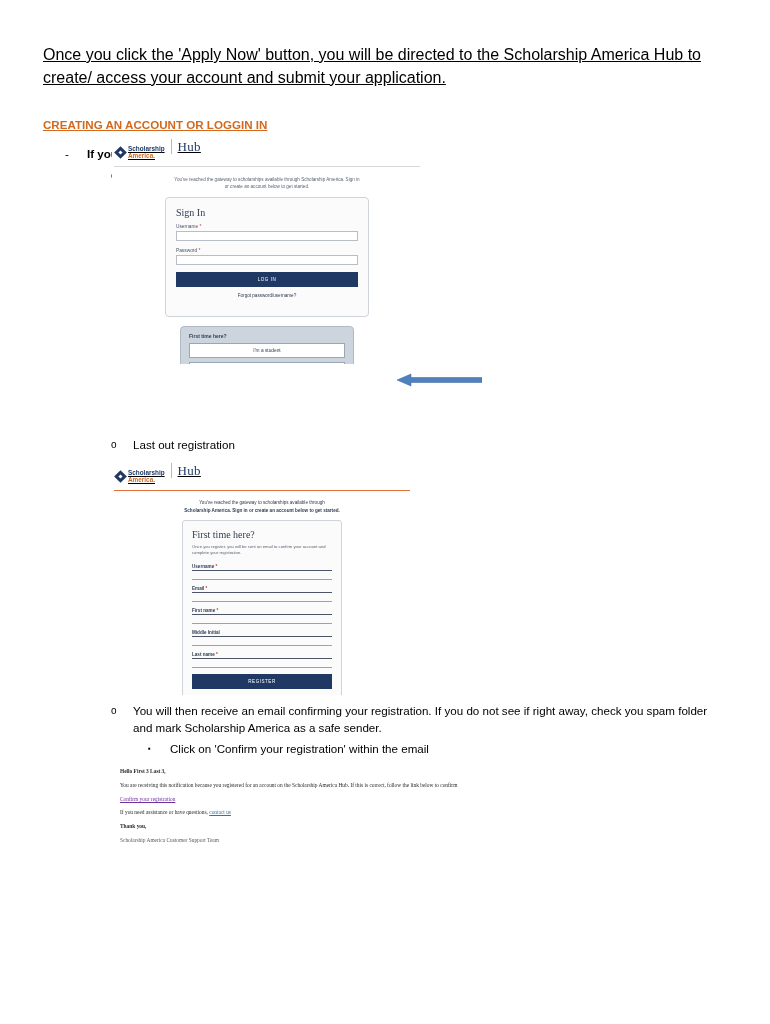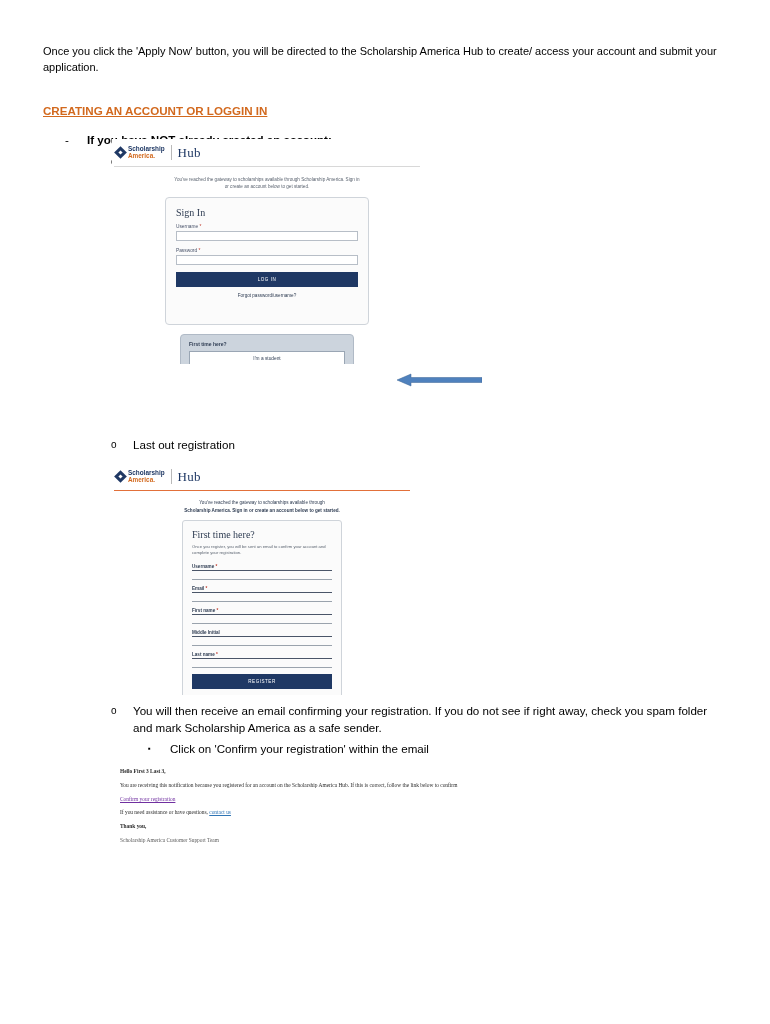--- a/index.html
+++ b/index.html
@@ -32,24 +32,25 @@
   
   .doc-title {
     font-size: 13.5px;
     font-weight: bold;
     color: #D2691E;
     letter-spacing: 0.1px;
     margin: 0 0 14px 0;
     line-height: 1.2;
   }
   .para {
-    font-size: 11px;
+    font-size: 16px;
     line-height: 1.42;
     margin: 0 0 13px 0;
     color: #000;
+    text-decoration: underline;
   }
   .section-link {
     font-size: 11.6px;
     font-weight: bold;
     color: #D2691E;
     text-decoration: underline;
     margin: 16px 0 15px 0;
     display: inline-block;
   }
   .bullet-dash {
@@ -111,23 +112,23 @@
     position: absolute;
     left: 112px;
     top: 139px;
     width: 310px;
     height: 225px;
     overflow: hidden;
   }
   .sa-header {
     height: 27px;
     display: flex;
-    align-items: center;
     padding-left: 4px;
     box-sizing: border-box;
+    text-decoration: underline;
   }
   .sa-logo {
     display: flex;
     align-items: center;
     gap: 3px;
   }
   .sa-diamond {
     width: 9px;
     height: 9px;
     background: #1F3864;
@@ -185,21 +186,21 @@
     line-height: 1.55;
     padding: 9px 62px 7px 62px;
   }
   .card {
     width: 204px;
     margin: 0 auto;
     background: #fbfbfb;
     border: 1px solid #cfd4da;
     border-radius: 4px;
     box-sizing: border-box;
-    padding: 9px 10px 26px 10px;
+    padding: 9px 10px 18px 10px;
   }
   .card-title {
     font-family: "Liberation Serif", serif;
     font-size: 10px;
     color: #2e3c52;
     margin-bottom: 6px;
   }
   .field-label {
     font-size: 4.8px;
     color: #49536a;

